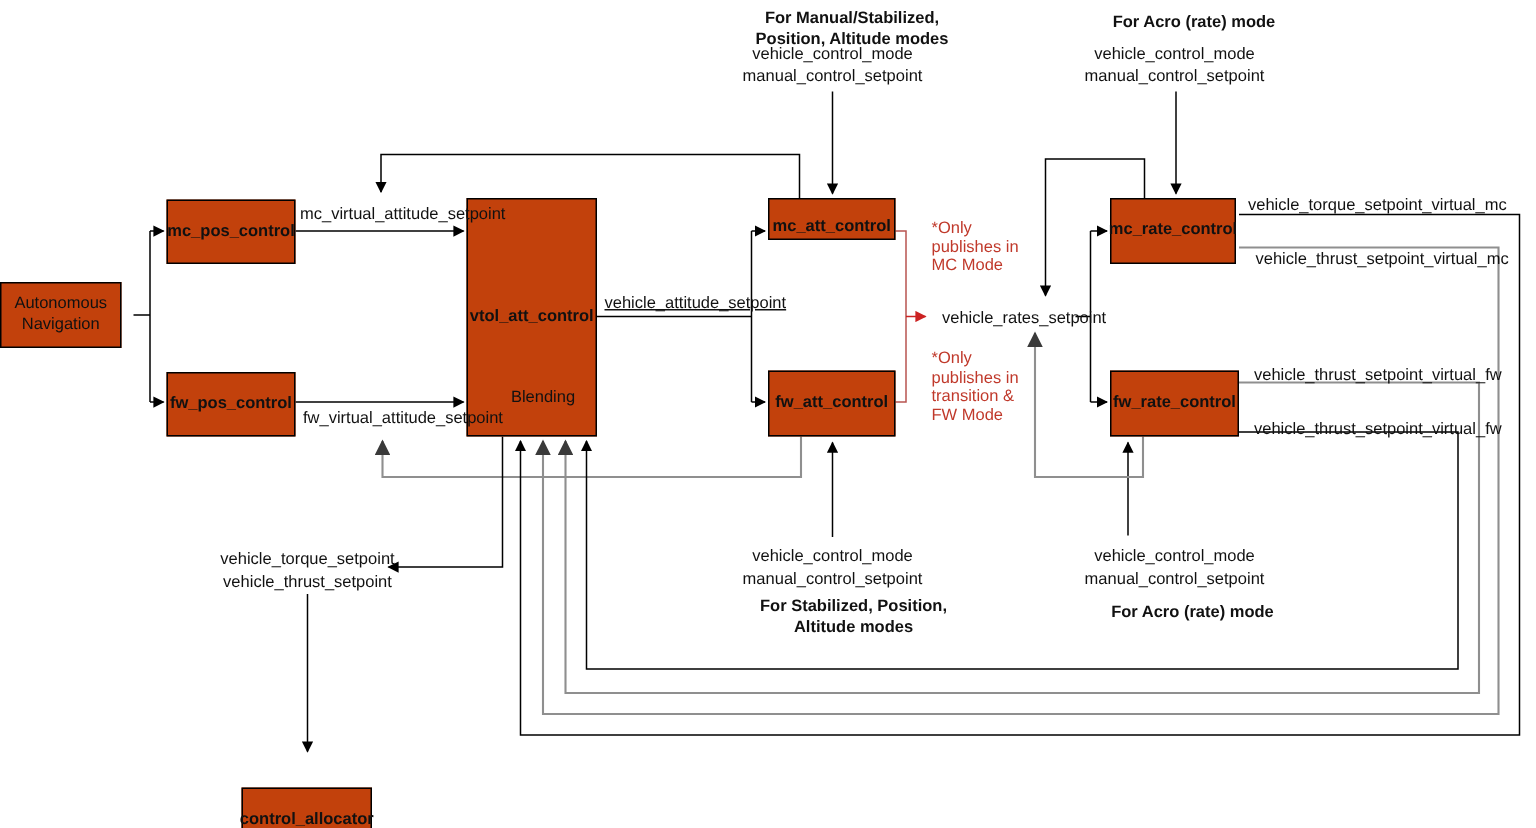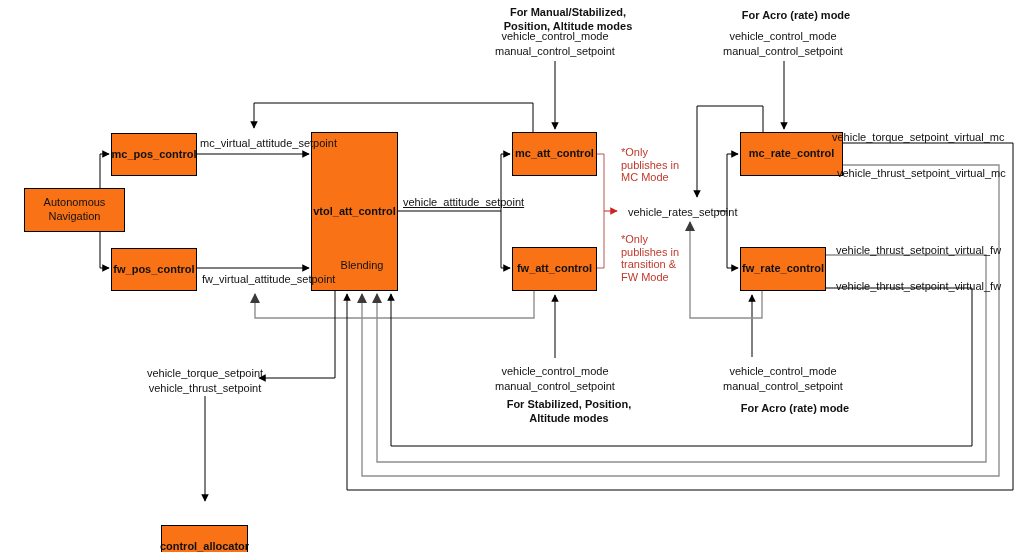--- a/index.html
+++ b/index.html
@@ -2,21 +2,21 @@
 <html><head>
 <meta charset="utf-8">
 <style>
   html,body{margin:0;padding:0;background:#ffffff;}
   #stage{
     position:relative;width:1024px;height:552px;background:#ffffff;overflow:hidden;
     font-family:"Liberation Sans","DejaVu Sans",sans-serif;color:#111;
   }
   #wires{position:absolute;left:0;top:0;width:1024px;height:552px;}
   .box{
-    position:absolute;box-sizing:border-box;background:#f97316;border:1px solid #000;
+    position:absolute;box-sizing:border-box;background:#c2410c;border:1px solid #000;
     display:flex;align-items:center;justify-content:center;text-align:center;
     font-weight:bold;font-size:11px;line-height:1.25;z-index:2;
   }
   .box.regular{font-weight:normal;}
   .lbl{
     position:absolute;font-size:11px;line-height:1.3;white-space:pre-line;z-index:3;
     color:#111;
   }
   .lbl.center{transform:translateX(-50%);text-align:center;}
   .lbl.bold{font-weight:bold;margin-left:13px;}
@@ -82,47 +82,47 @@
 
     <rect x="531" y="133" width="30" height="10" fill="none" stroke="#000" stroke-dasharray="2,2"></rect>
     <rect x="531" y="279" width="30" height="11" fill="none" stroke="#000" stroke-dasharray="2,2"></rect>
     <rect x="752" y="133" width="37" height="10" fill="none" stroke="#000" stroke-dasharray="2,2"></rect>
     <rect x="752" y="280" width="37" height="10" fill="none" stroke="#000" stroke-dasharray="2,2"></rect>
 
     <path d="M333,272 H394 M333,272 V290 M347,272 V290 M362,272 V290 M377,272 V290 M391,272 V290" fill="none" stroke="#000" stroke-dasharray="2,2"></path>
     <path d="M331.5,284 L338.5,284 L335,290.5 Z" fill="none" stroke="#000" stroke-dasharray="1.5,1.5"></path>
   </svg>
 
-  <div class="box regular" style="left:24px;top:188px;width:101px;height:44px;">
+  <div class="box regular" style="left:0;top:188px;width:81px;height:44px;">
     <span style="white-space:pre-line;">Autonomous
 Navigation</span>
   </div>
 
   <div class="box" style="left:111px;top:133px;width:86px;height:43px;">
     <span>mc_pos_control</span>
   </div>
 
   <div class="box" style="left:311px;top:132px;width:87px;height:159px;">
     <span>vtol_att_control</span>
   </div>
 
   <div class="box" style="left:111px;top:248px;width:86px;height:43px;">
     <span>fw_pos_control</span>
   </div>
   <div class="lbl center" style="left:362px;top:258px;font-size:11px;">Blending</div>
 
-  <div class="box" style="left:512px;top:132px;width:85px;height:44px;">
+  <div class="box" style="left:512px;top:132px;width:85px;height:28px;align-items:flex-end;">
     <span>mc_att_control</span>
   </div>
 
   <div class="box" style="left:512px;top:247px;width:85px;height:44px;">
     <span>fw_att_control</span>
   </div>
 
-  <div class="box" style="left:740px;top:132px;width:103px;height:44px;text-align:center;">
+  <div class="box" style="left:740px;top:132px;width:84px;height:44px;text-align:center;">
     <span>mc_rate_control</span>
   </div>
 
   <div class="box" style="left:740px;top:247px;width:86px;height:44px;">
     <span>fw_rate_control</span>
   </div>
 
   <div class="box" style="left:161px;top:505px;width:87px;height:43px;margin-top:20px;">
     <span>control_allocator</span>
   </div>

